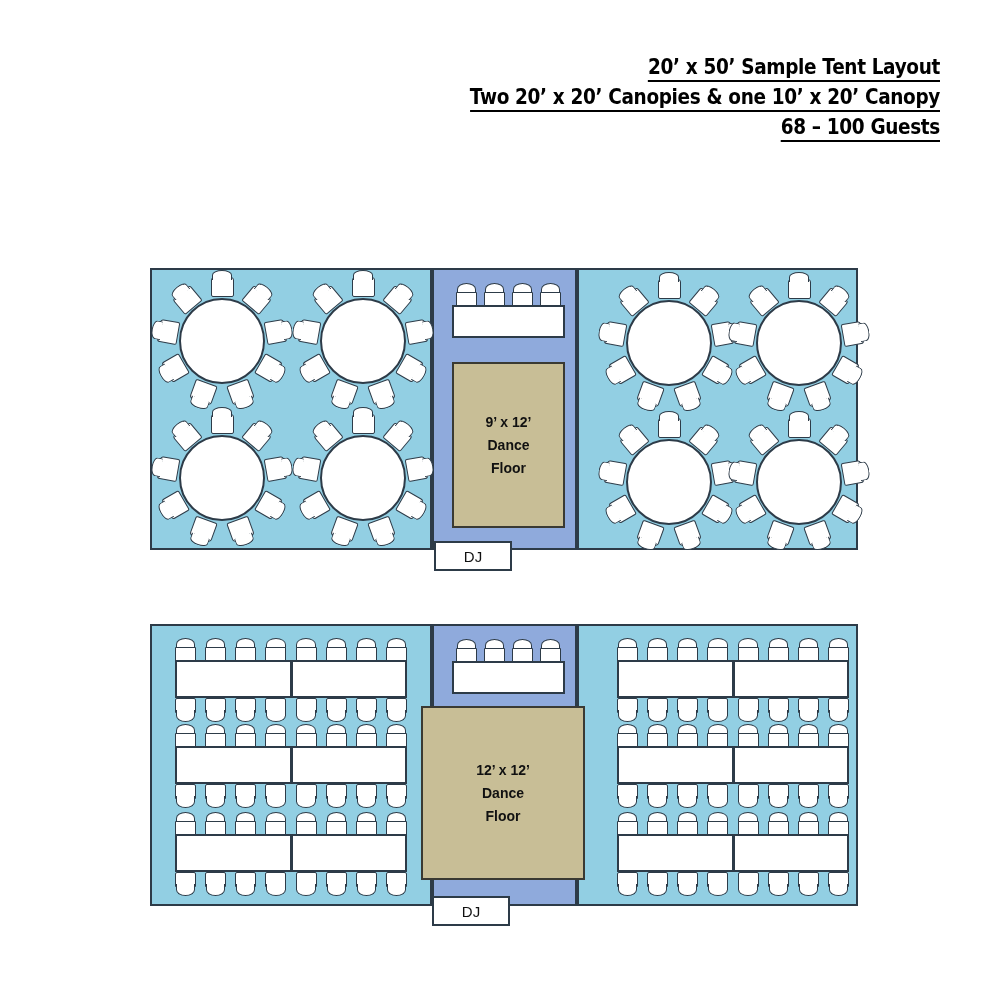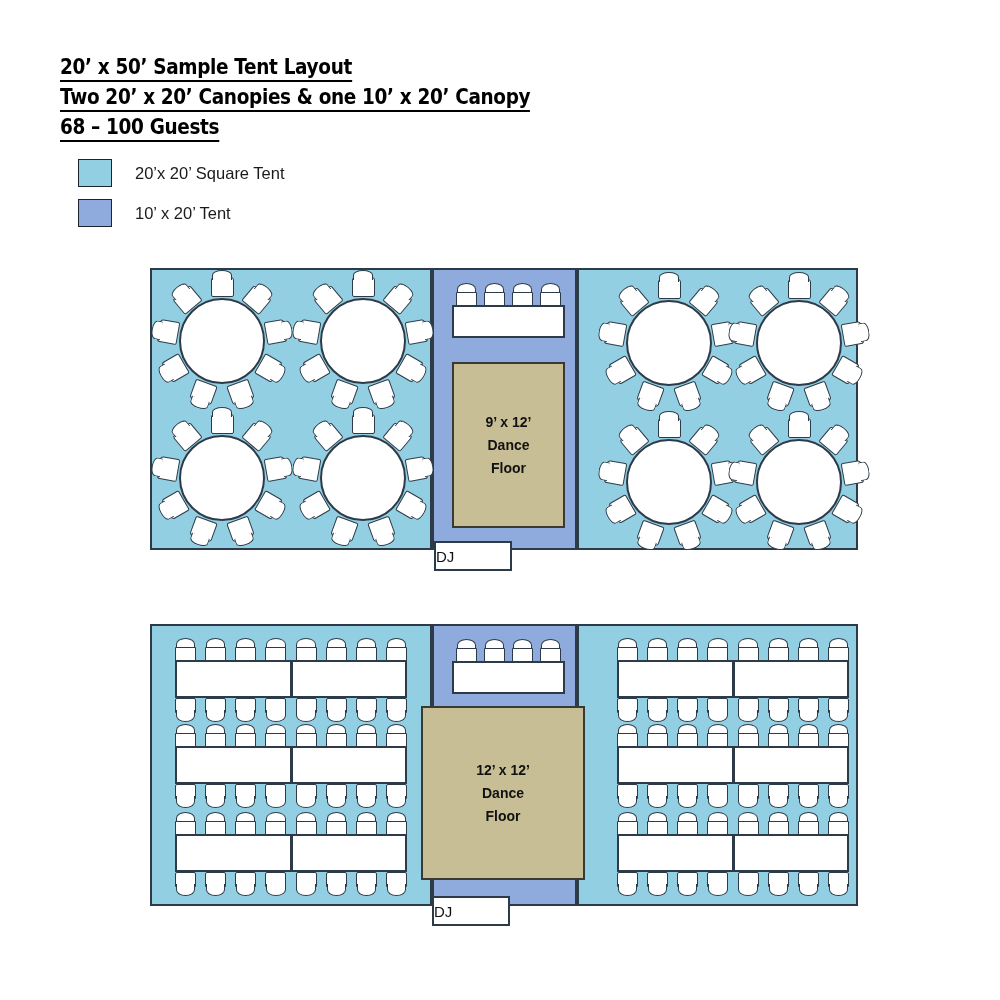--- a/index.html
+++ b/index.html
@@ -7,21 +7,21 @@
     width:1000px;height:1000px;
     background:#ffffff;
     font-family:"Liberation Sans","DejaVu Sans",sans-serif;
     overflow:hidden;
     position:relative;
   }
   #page{position:absolute;left:0;top:0;width:1000px;height:1000px;}
 
   
   .title-block{
-    position:absolute;left:0;top:52px;width:1000px;text-align:left;
+    position:absolute;left:0;top:52px;width:1000px;text-align:right;
   }
   .title-line{
     display:block;
     font-family:"DejaVu Sans","Liberation Sans",sans-serif;
     font-weight:bold;
     font-size:21px;
     letter-spacing:-0.4px;
     color:#000;
     line-height:30px;
     transform:scaleX(0.88);
@@ -54,21 +54,21 @@
   .danceflr{
     position:absolute;box-sizing:border-box;
     background:#c8be96;border:2px solid #3a3a33;
     display:flex;flex-direction:column;align-items:center;justify-content:center;
     font-weight:bold;font-size:14px;color:#111;line-height:23px;text-align:center;
     font-family:"Liberation Sans",sans-serif;
   }
   .dj{
     position:absolute;box-sizing:border-box;
     background:#ffffff;border:2px solid #2d3b48;
-    display:flex;align-items:center;justify-content:flex-start;
+    display:flex;align-items:center;justify-content:center;
     font-size:15px;color:#111;
     font-family:"Liberation Sans",sans-serif;
   }
 
   
   .rtable{position:absolute;}
   .rtable .top{
     position:absolute;left:0;top:0;width:100%;height:100%;
     border-radius:50%;background:#ffffff;border:2px solid #2d3b48;
     box-sizing:border-box;z-index:3;
@@ -119,30 +119,20 @@
 <body>
 
 <div id="page">
 
   <div class="title-block">
     <div class="title-line"><span>20’ x 50’ Sample Tent Layout</span></div>
     <div class="title-line"><span>Two 20’ x 20’ Canopies &amp; one 10’ x 20’ Canopy</span></div>
     <div class="title-line"><span>68 – 100 Guests</span></div>
   </div>
 
-  <div class="legend">
-    <div class="legend-row">
-      <div class="legend-swatch" style="background:#92cfe3"></div>
-      <div class="legend-label">20’x 20’ Square Tent</div>
-    </div>
-    <div class="legend-row">
-      <div class="legend-swatch" style="background:#8faadc"></div>
-      <div class="legend-label">10’ x 20’ Tent</div>
-    </div>
-  </div>
 
   <div class="plan" id="plan-top" style="left:0;top:0;width:1000px;height:744px;">
 
     <div class="tent square" style="left:150px;top:268px;width:282px;height:282px;"></div>
 
     <div class="tent rect" style="left:432px;top:268px;width:145px;height:282px;"></div>
 
     <div class="tent square" style="left:577px;top:268px;width:281px;height:282px;"></div>
 
     <div class="head-table" style="left:452px;top:305px;width:113px;height:33px;"></div>

